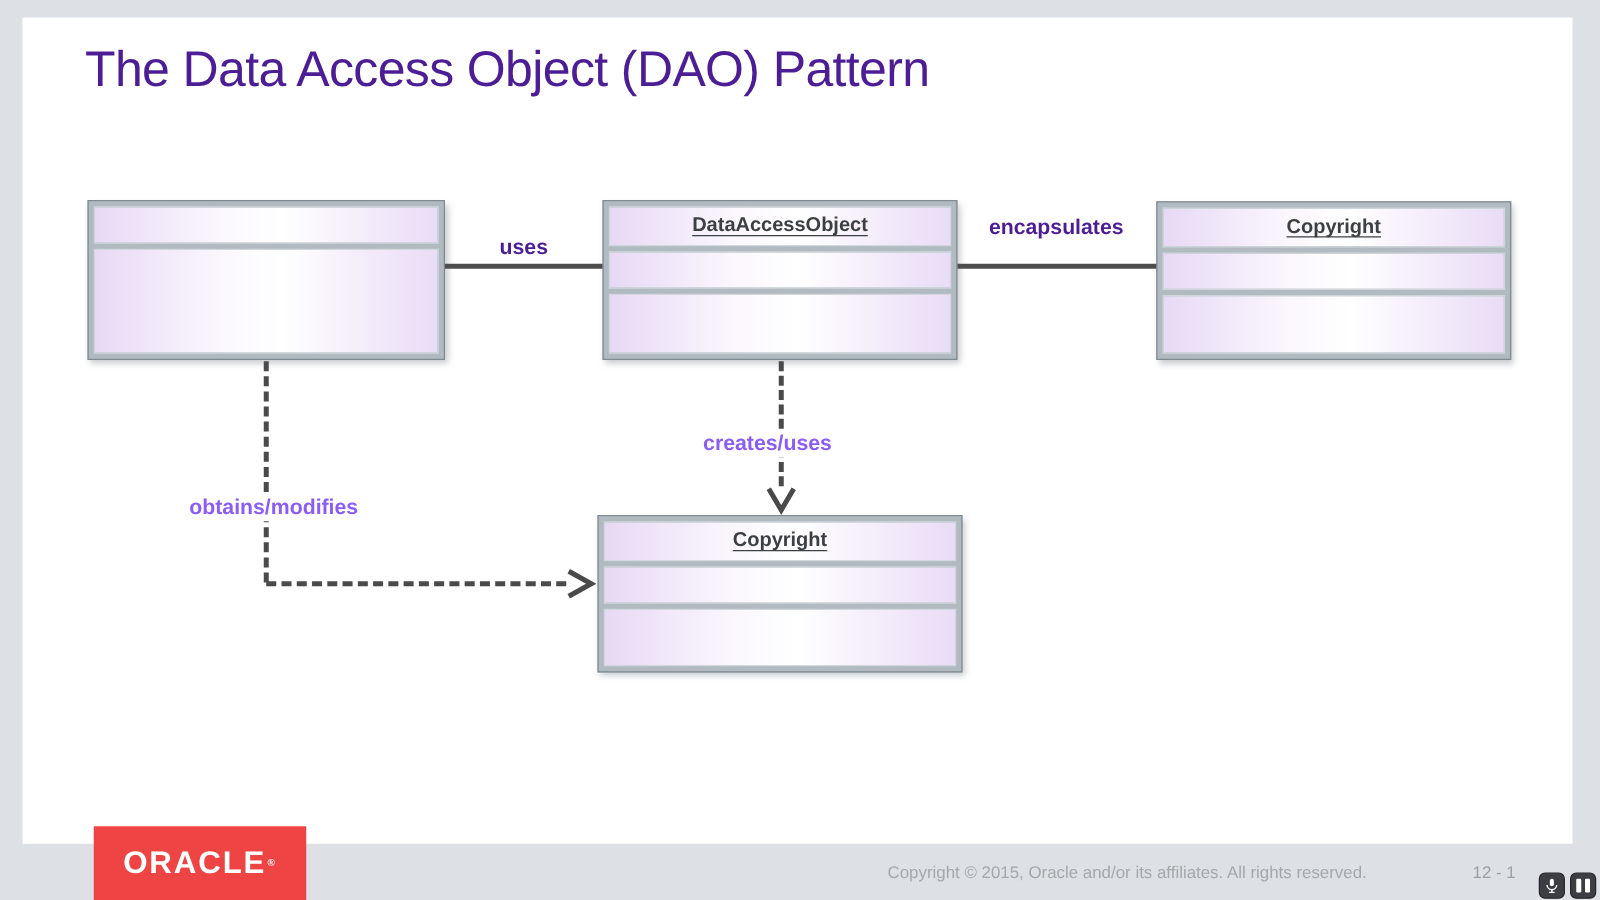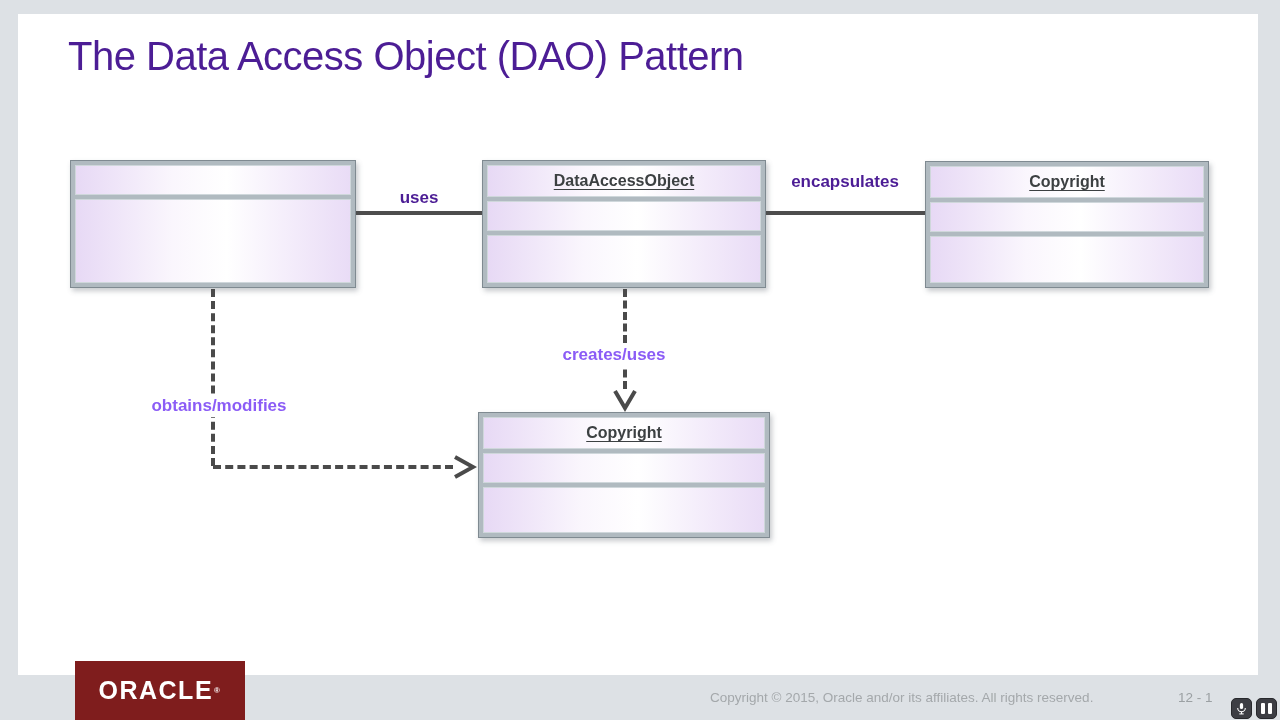--- a/index.html
+++ b/index.html
@@ -42,21 +42,21 @@
   .solid-line{position:absolute;height:4px;background:#4d4d4d;}
   .dash-v{position:absolute;width:0;border-left:4px dashed #4a4a4a;}
   .dash-h{position:absolute;height:0;border-top:4px dashed #4a4a4a;}
   .rel-label{position:absolute;text-align:center;font-weight:bold;font-size:17px;white-space:nowrap;}
   .rel-blue{color:#4c1d95;}
   .rel-dark{color:#8b5cf6;background:#ffffff;padding:1px 4px;}
   .arrowhead{position:absolute;}
   
   .oracle-logo{
     position:absolute;left:75px;top:661px;width:170px;height:59px;
-    background:#7f1d1d;color:#ffffff;
+    background:#ef4444;color:#ffffff;
     display:flex;align-items:center;justify-content:center;
     font-size:25px;font-weight:bold;letter-spacing:1.5px;
   }
   .oracle-logo sup{font-size:8px;margin-left:1px;}
   .copyright{
     position:absolute;left:710px;top:690px;
     font-size:13.5px;color:#a4a8ab;white-space:nowrap;
   }
   .page-number{
     position:absolute;left:1178px;top:690px;

